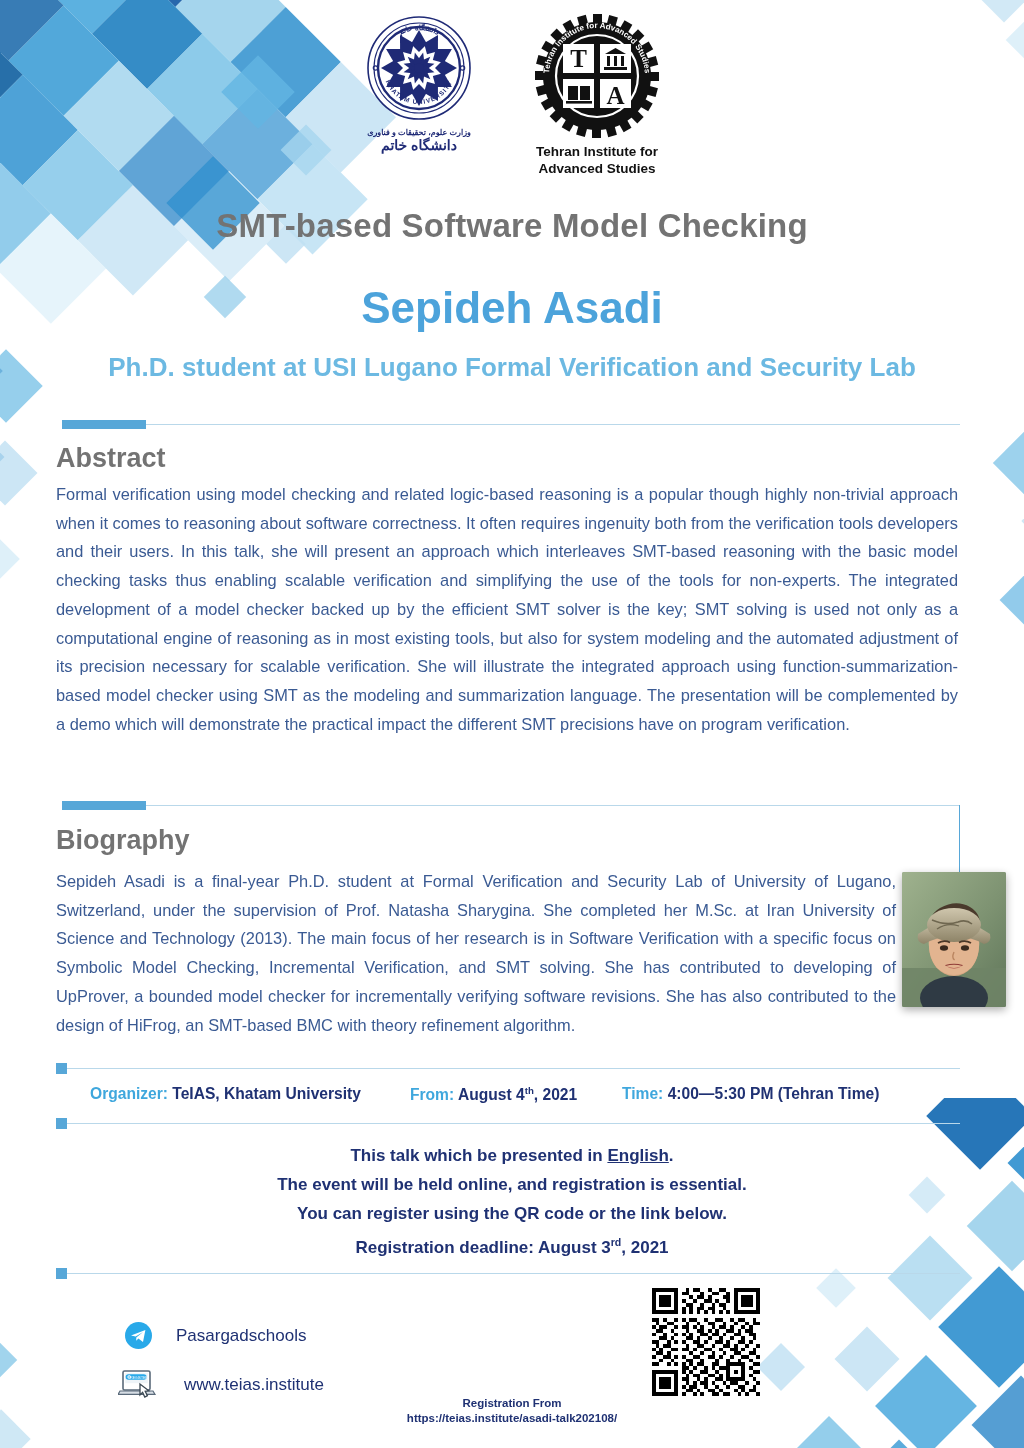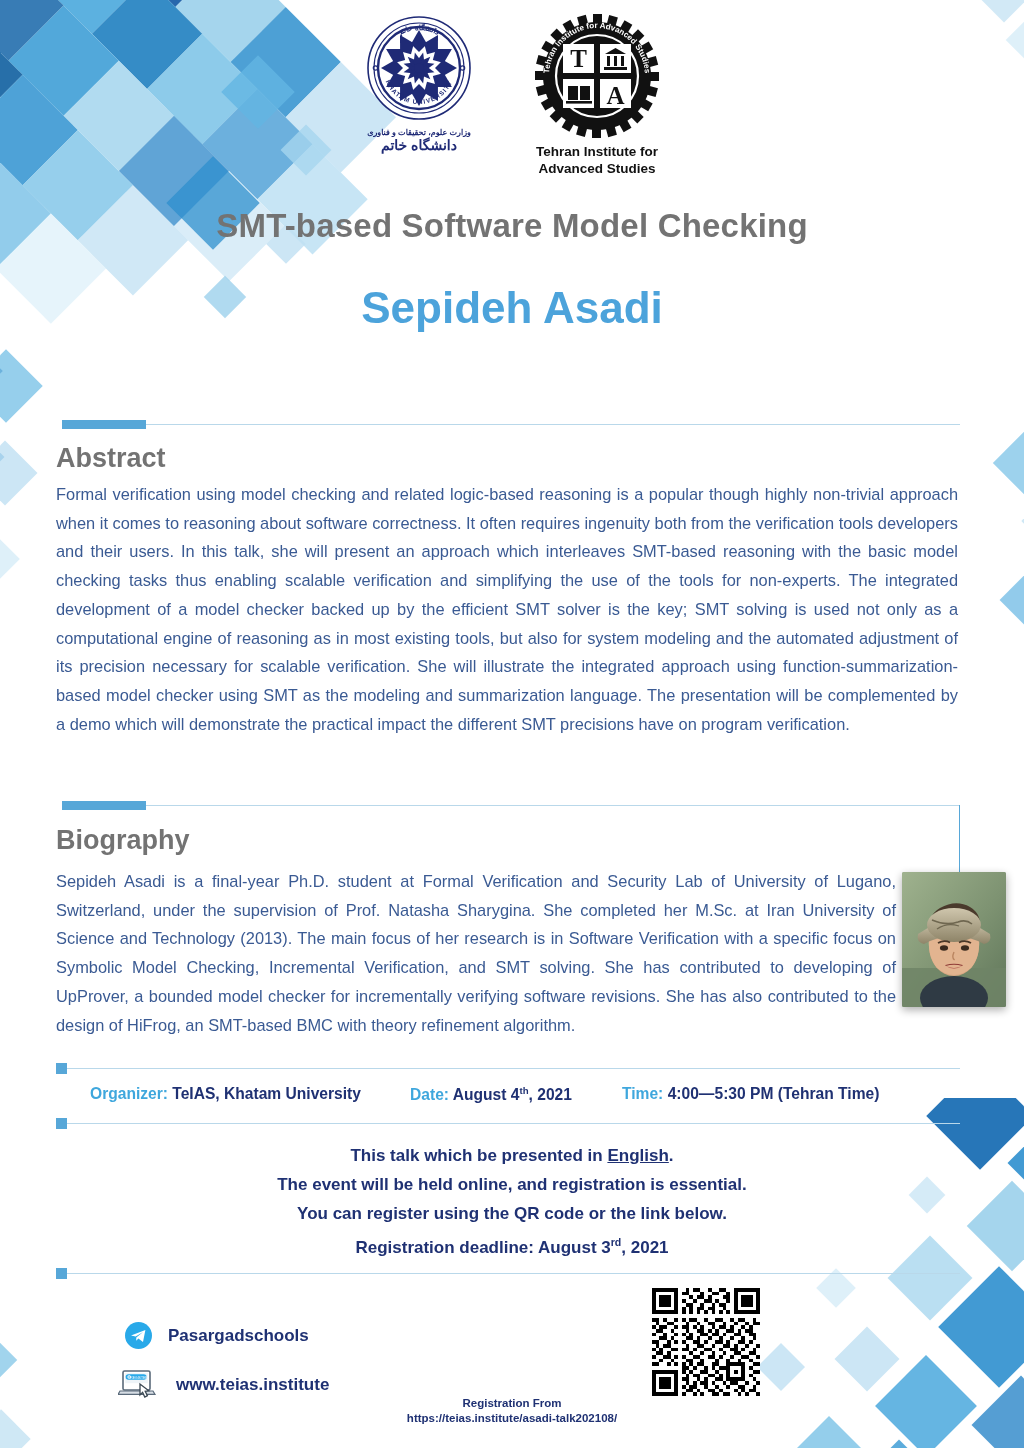--- a/index.html
+++ b/index.html
@@ -73,21 +73,21 @@
   .meta-value{color:#1f3173;}
   sup{font-size:.62em;vertical-align:super;}
 
   
   .reg-block{position:absolute;top:1141px;left:0;width:1024px;text-align:center;}
   .reg-line{font-size:17px;font-weight:bold;color:#1f3173;line-height:29px;}
   .u{text-decoration:underline;}
 
   
   .flink{position:absolute;display:flex;align-items:center;gap:16px;}
-  .flink-label{font-size:17px;font-weight:bold;color:#1f3173;white-space:nowrap;}
+  .flink-label{font-size:17px;font-weight:normal;color:#1f3173;white-space:nowrap;margin-left:8px;}
 
   
   .qr-wrap{position:absolute;left:652px;top:1288px;}
   .qr-cap{position:absolute;left:0;top:1396px;width:1024px;text-align:center;
           font-size:11.5px;font-weight:bold;color:#1f3173;line-height:14.5px;}
   .qr-cap .u2{display:block;}
 </style>
 </head>
 <body>
 
@@ -311,20 +311,21 @@
       </svg>
       <div class="teias-caption">
         <div>Tehran Institute for</div>
         <div>Advanced Studies</div>
       </div>
     </div>
   </div>
 
   <div class="title-main">SMT-based Software Model Checking</div>
   <div class="title-speaker">Sepideh Asadi</div>
+  <div class="title-affil">Ph.D. student at USI Lugano Formal Verification and Security Lab</div>
 
   <div class="rule-tab" style="left:62px;top:420px;width:84px;"></div>
   <div class="rule" style="left:146px;top:424px;width:814px;"></div>
   <div class="sec-head" style="left:56px;top:443px;">Abstract</div>
   <div class="body-text" style="left:56px;top:480px;width:902px;">Formal verification using model checking and related logic-based reasoning is a popular though highly non-trivial approach when it comes to reasoning about software correctness. It often requires ingenuity both from the verification tools developers and their users. In this talk, she will present an approach which interleaves SMT-based reasoning with the basic model checking tasks thus enabling scalable verification and simplifying the use of the tools for non-experts. The integrated development of a model checker backed up by the efficient SMT solver is the key; SMT solving is used not only as a computational engine of reasoning as in most existing tools, but also for system modeling and the automated adjustment of its precision necessary for scalable verification. She will illustrate the integrated approach using function-summarization-based model checker using SMT as the modeling and summarization language. The presentation will be complemented by a demo which will demonstrate the practical impact the different SMT precisions have on program verification.</div>
 
   <div class="rule-tab" style="left:62px;top:801px;width:84px;"></div>
   <div class="rule" style="left:146px;top:805px;width:814px;"></div>
   <div class="vrule" style="left:959px;top:805px;height:68px;"></div>
   <div class="sec-head" style="left:56px;top:825px;">Biography</div>
@@ -365,21 +366,21 @@
 
   <div class="rule-sq" style="left:56px;top:1063px;"></div>
   <div class="rule" style="left:67px;top:1068px;width:893px;"></div>
 
   <div class="meta-row">
     <div class="meta-item" style="left:90px;top:0;">
       <span class="meta-label">Organizer:</span>
       <span class="meta-value">TeIAS, Khatam University</span>
     </div>
     <div class="meta-item" style="left:410px;top:0;">
-      <span class="meta-label">Date:</span>
+      <span class="meta-label">From:</span>
       <span class="meta-value"><span>August 4</span><sup>th</sup><span>, 2021</span></span>
     </div>
     <div class="meta-item" style="left:622px;top:0;">
       <span class="meta-label">Time:</span>
       <span class="meta-value">4:00—5:30 PM (Tehran Time)</span>
     </div>
   </div>
 
   <div class="rule-sq" style="left:56px;top:1118px;"></div>
   <div class="rule" style="left:67px;top:1123px;width:893px;"></div>

